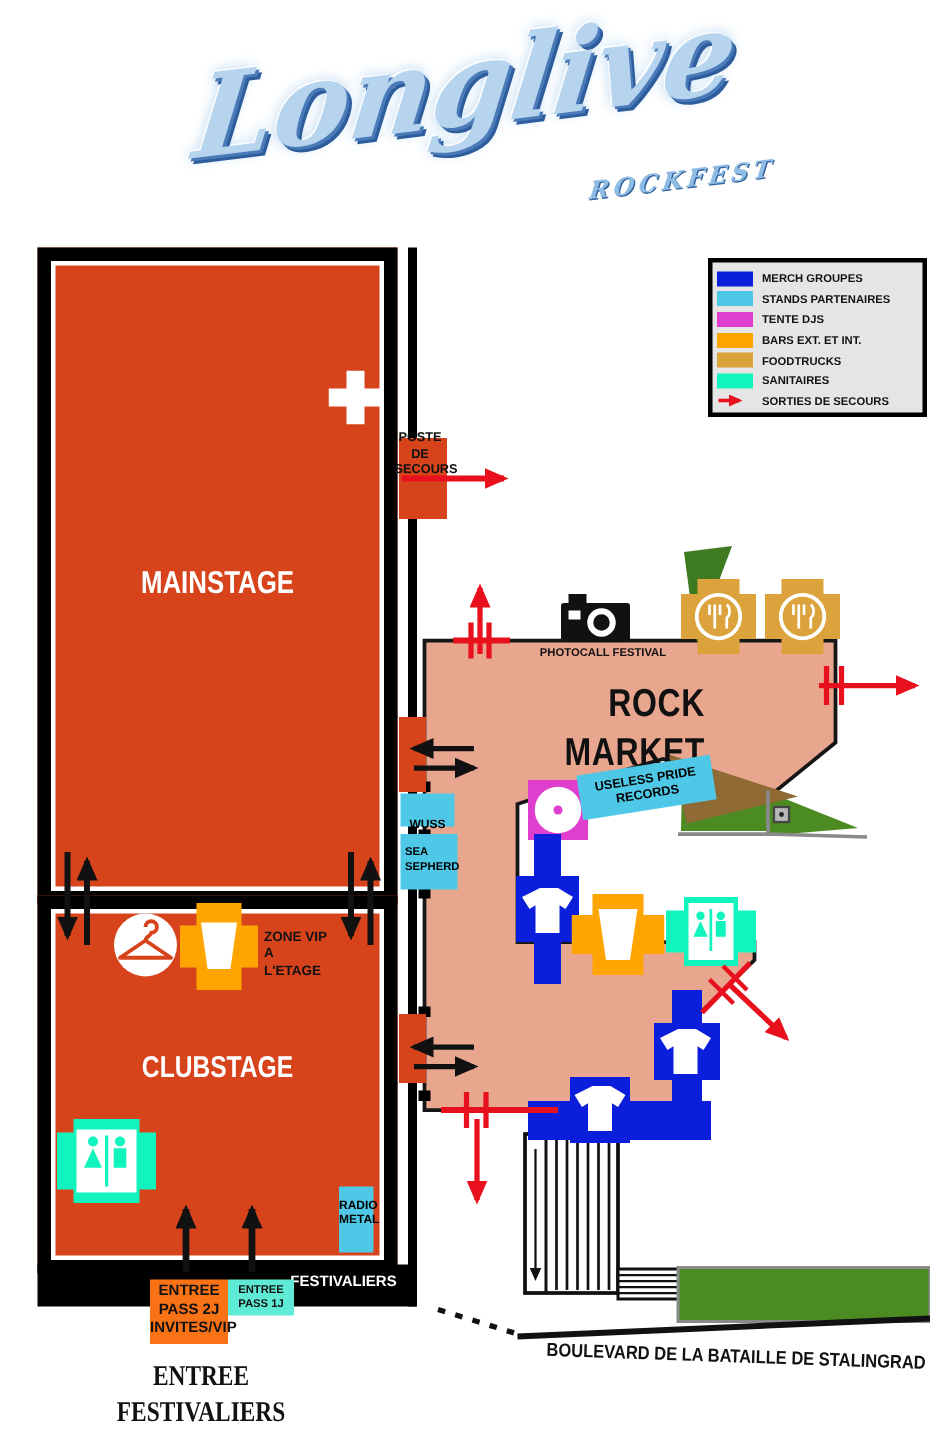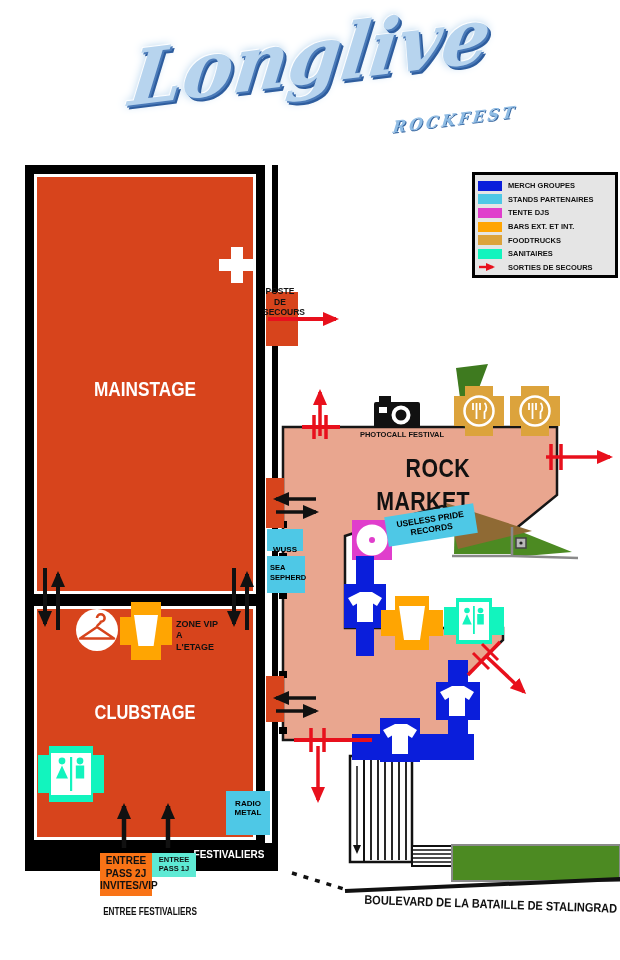--- a/index.html
+++ b/index.html
@@ -106,21 +106,21 @@
     <rect x="13" y="7" width="40" height="42" fill="#fff"></rect>
     <g fill="#12F4BE">
       <circle cx="24" cy="15" r="3.4"></circle>
         <path d="M24,19.5 l-6,13 h12 Z"></path>
       <rect x="32" y="11" width="2.2" height="34"></rect>
       <circle cx="42" cy="15" r="3.4"></circle>
         <rect x="37.8" y="19.5" width="8.4" height="13"></rect>
     </g>
   </svg>
 
-  <div class="cyanbox ctr" style="left:226px;top:791px;width:44px;height:44px;padding-top:8px;font-size:8px;font-weight:bold;">
+  <div class="cyanbox ctr" style="left:226px;top:791px;width:23px;height:44px;padding-top:8px;font-size:8px;font-weight:bold;">
     <span>RADIO METAL</span>
   </div>
 
   <div class="cyanbox ctr" style="left:267px;top:529px;width:36px;height:22px;padding-top:16px;font-size:8px;font-weight:bold;">
     <span>WUSS</span>
   </div>
   <div class="cyanbox" style="left:267px;top:556px;width:38px;height:37px;padding:7px 0 0 3px;font-size:7.5px;font-weight:bold;line-height:1.3;">
     <span>SEA SEPHERD</span>
   </div>
 
@@ -201,21 +201,21 @@
     <span class="cond">ROCK MARKET</span>
     </div>
   <div class="lbl ctr" style="left:356px;top:430px;width:92px;font-size:7.5px;white-space:nowrap;z-index:3;">
     <span>PHOTOCALL FESTIVAL</span></div>
   <div class="lbl wt ctr" style="left:184px;top:849px;width:90px;font-size:10px;z-index:3;">
     <span>FESTIVALIERS</span></div>
   <div class="lbl ctr" style="left:100px;top:853px;width:52px;background:#f97316;padding:2px 0 3px;font-size:10px;z-index:4;">
     <span>ENTREE PASS 2J INVITES/VIP</span></div>
   <div class="lbl ctr" style="left:152px;top:853px;width:44px;background:#5eead4;padding:2px 0 3px;font-size:7.5px;z-index:4;">
     <span>ENTREE PASS 1J</span></div>
-  <div class="lbl ctr" style="left:60px;top:906px;width:180px;font-size:10px;z-index:3;">
+  <div class="lbl ctr" style="left:44px;top:906px;width:180px;font-size:19px;z-index:3;font-family:Liberation Serif, serif;">
     <span class="cond">ENTREE FESTIVALIERS</span>
     </div>
   <div class="lbl ctr" style="left:348px;top:897px;width:270px;font-size:12.5px;white-space:nowrap;transform:rotate(2deg);z-index:3;">
     <span class="cond" style="transform:scaleX(.88)">BOULEVARD DE LA BATAILLE DE STALINGRAD</span>
     </div>
 
   <svg class="abs" style="left:0;top:0;z-index:5;pointer-events:none;" width="620" height="960" viewBox="0 0 620 960">
     <defs>
       <marker id="ah-b" markerUnits="userSpaceOnUse" markerWidth="16" markerHeight="14" refX="13" refY="7" orient="auto">
         <path d="M0,0 L16,7 L0,14 Z" fill="#111"></path>

